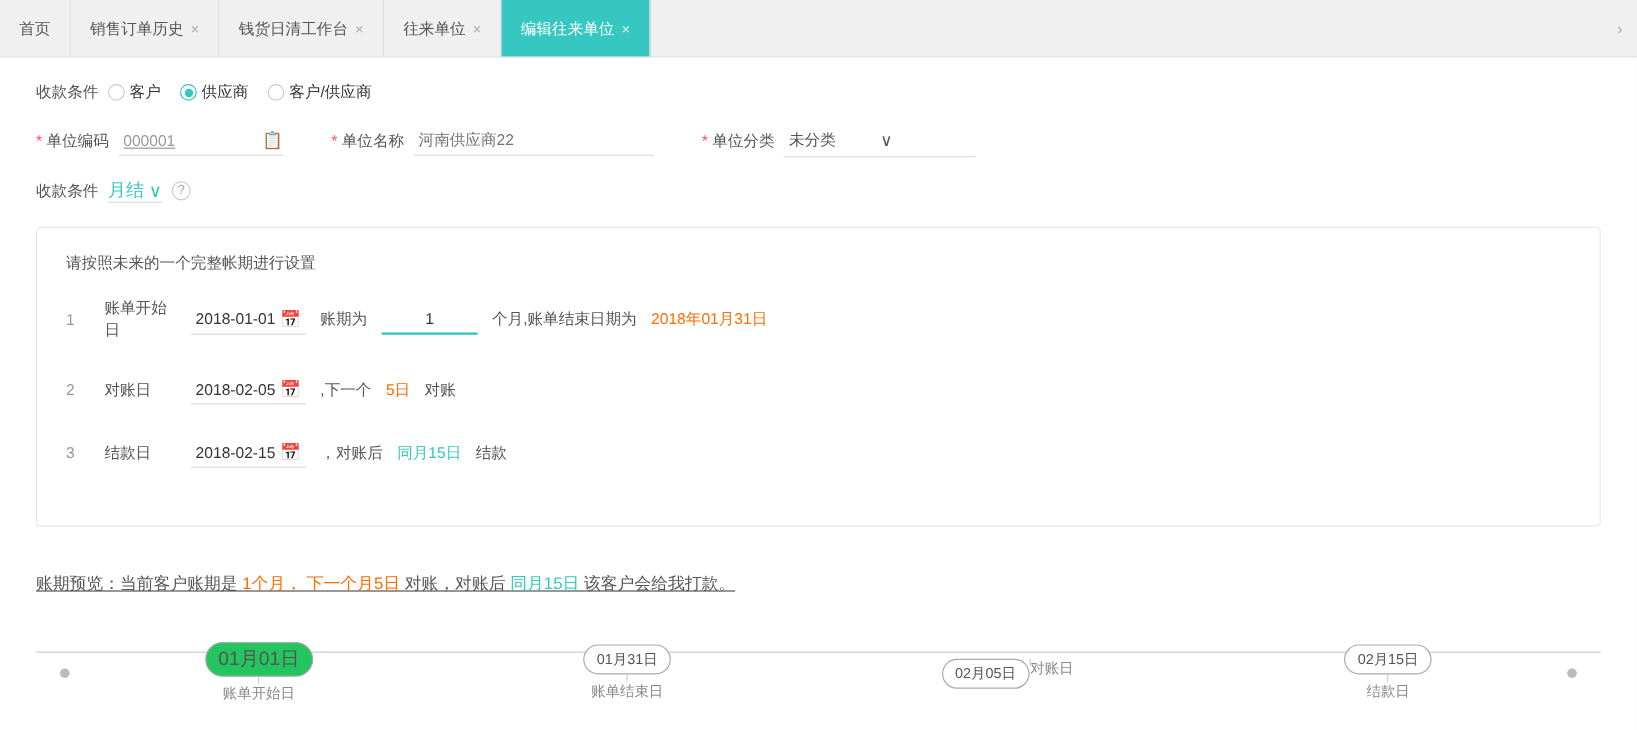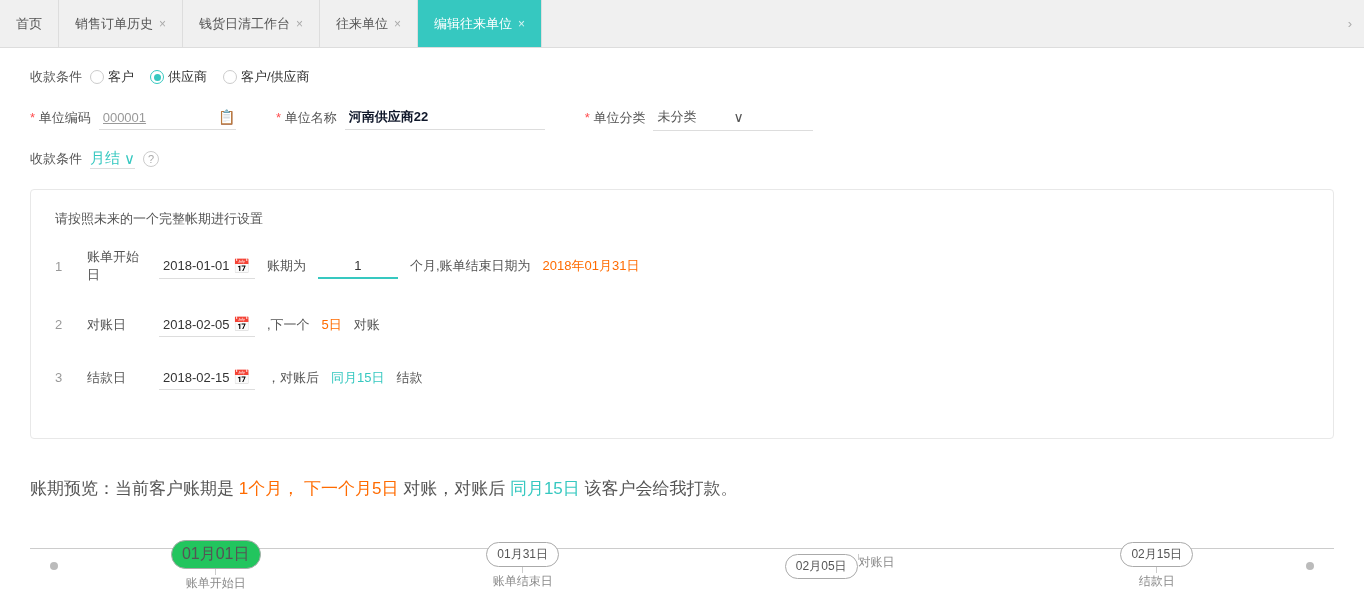--- a/index.html
+++ b/index.html
@@ -235,22 +235,23 @@
     .highlight-green { color: #36c8c0; }
     .static-text { color: #555; }
 
     
     .preview-section {
       padding: 16px 0;
     }
     .preview-text {
       color: #555;
       margin-bottom: 24px;
-      font-size: 17px;
+      font-size: 14px;
       line-height: 1.6;
+      text-decoration: underline;
     }
   </style>
 </head>
 <body>
 
 <div class="tabs-bar">
   <div class="tab">
     <span>首页</span>
   </div>
   <div class="tab">
@@ -299,21 +300,21 @@
     <div class="form-row">
       <div class="form-item">
         <span class="form-label required">单位编码</span>
         <div class="input-with-icon">
           <input type="text" value="000001" style="color: rgb(153, 153, 153); width: 120px;">
           <span class="input-icon">📋</span>
         </div>
       </div>
       <div class="form-item">
         <span class="form-label required">单位名称</span>
-        <input type="text" class="text-input" value="河南供应商22" style="width: 200px; color: #0f172a; font-weight: bold;">
+        <input type="text" class="text-input" value="河南供应商22" style="width: 200px; color: #737373;">
       </div>
       <div class="form-item">
         <span class="form-label required">单位分类</span>
         <div class="select-field">
           <span>未分类</span>
           <span class="select-arrow">∨</span>
         </div>
       </div>
     </div>
 

